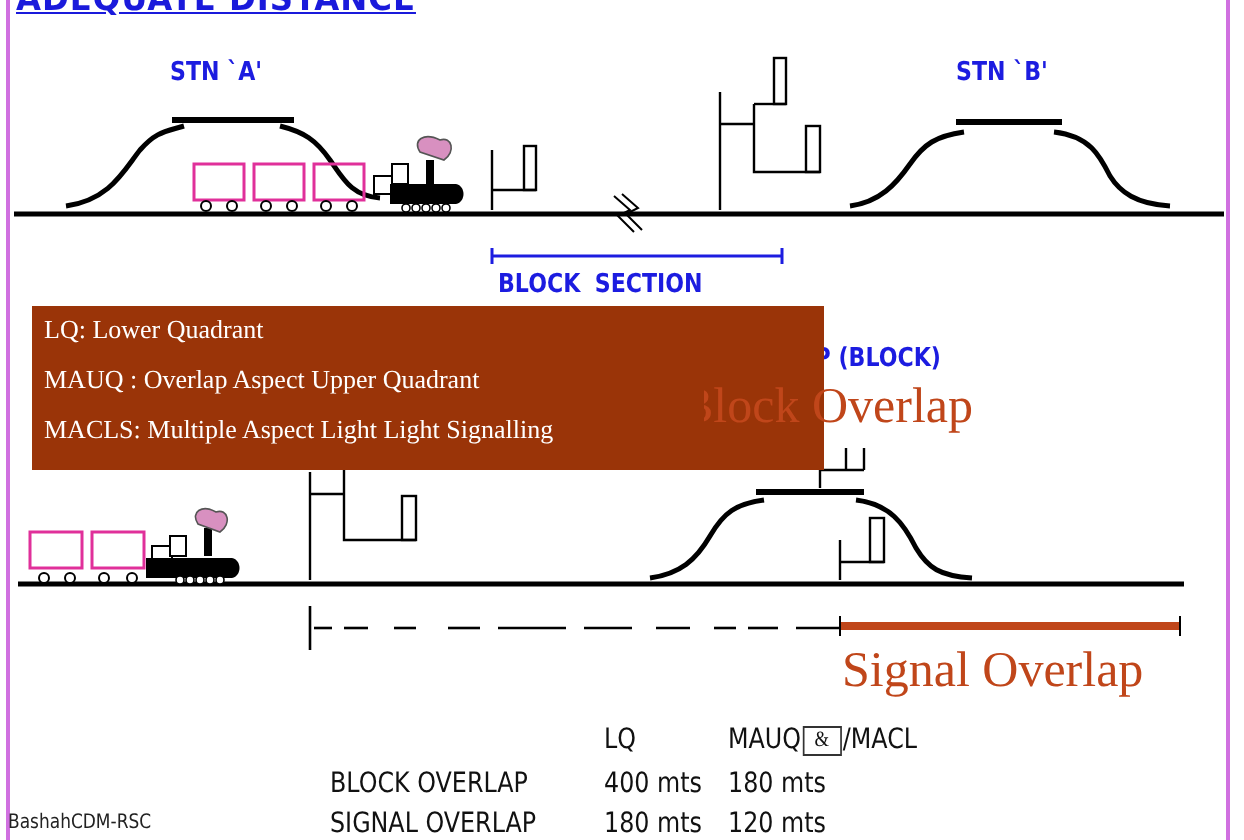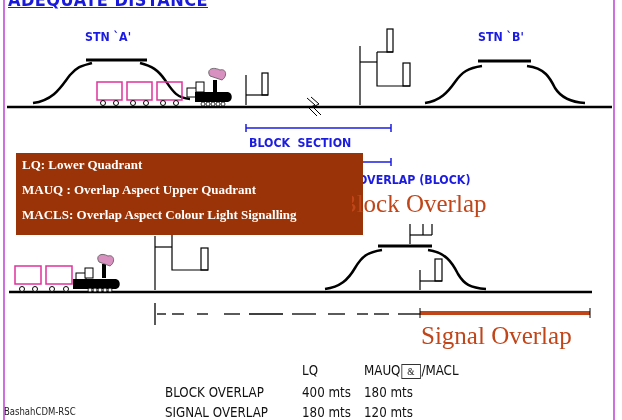--- a/index.html
+++ b/index.html
@@ -1,21 +1,21 @@
 <!DOCTYPE html>
 <html><head>
 <meta charset="utf-8">
 <style>
   html,body{margin:0;padding:0;background:#fff;}
   body{width:622px;height:420px;position:relative;overflow:hidden;font-family:"Liberation Sans",sans-serif;}
   .frame{position:absolute;left:3px;top:-4px;width:612px;height:440px;border:2px solid #d070e0;box-sizing:border-box;}
   .title{position:absolute;left:8px;top:-10px;font-family:"DejaVu Sans",sans-serif;font-weight:bold;font-size:17px;color:#1a1adb;text-decoration:underline;letter-spacing:0.5px;transform:scaleX(0.95);transform-origin:left;}
   .blue-label{position:absolute;font-family:"DejaVu Sans",sans-serif;font-weight:bold;color:#1c1ce0;font-size:13px;transform:scaleX(0.85);transform-origin:left;white-space:nowrap;}
   svg.diagram{position:absolute;left:0;top:0;}
-  .legend{position:absolute;left:16px;top:153px;width:347px;height:82px;background:#9a3408;color:#fff;font-family:"Liberation Serif",serif;font-weight:bold;font-size:13px;box-sizing:border-box;padding:4px 0 0 6px;}
+  .legend{position:absolute;left:16px;top:153px;width:396px;height:82px;background:#9a3408;color:#fff;font-family:"Liberation Serif",serif;font-weight:normal;font-size:13px;box-sizing:border-box;padding:4px 0 0 6px;}
   .legend div{height:25px;line-height:16px;white-space:nowrap;}
   .red-label{position:absolute;font-family:"Liberation Serif",serif;color:#c0461a;font-size:25px;white-space:nowrap;}
   .tbl{position:absolute;font-family:"DejaVu Sans",sans-serif;font-size:14px;color:#111;white-space:nowrap;transform:scaleX(0.85);transform-origin:left;}
   .amp{display:inline-block;border:1px solid #333;font-family:"Liberation Serif",serif;font-size:11px;padding:0 6px;line-height:13px;vertical-align:middle;margin:0 1px;}
   .credit{position:absolute;left:4px;top:406px;font-family:"DejaVu Sans",sans-serif;font-size:10px;color:#222;transform:scaleX(0.85);transform-origin:left;}
 </style>
 </head>
 <body>
 
 <div class="frame"></div>
@@ -166,21 +166,21 @@
   <g>
     <line x1="420" y1="313" x2="590" y2="313" stroke="#c0461a" stroke-width="4"></line>
     <line x1="420" y1="308" x2="420" y2="318" stroke="#000" stroke-width="1"></line>
     <line x1="590" y1="308" x2="590" y2="318" stroke="#000" stroke-width="1"></line>
   </g>
 </svg>
 
 <div class="legend">
   <div>LQ: Lower Quadrant</div>
   <div>MAUQ : Overlap Aspect Upper Quadrant</div>
-  <div>MACLS: Overlap Aspect Colour Light Signalling</div>
+  <div>MACLS: Multiple Aspect Light Light Signalling</div>
 </div>
 
 <div class="red-label" style="left:352px;top:190px;width:160px;overflow:hidden;">
   <span style="position:relative;left:-12px;">Block Overlap</span>
 </div>
 <div class="red-label" style="left:421px;top:322px;">Signal Overlap</div>
 
 <div class="tbl" style="left:302px;top:362px;">LQ</div>
 <div class="tbl" style="left:364px;top:362px;">
   <span>MAUQ</span><span class="amp">&amp;</span><span>/MACL</span>

